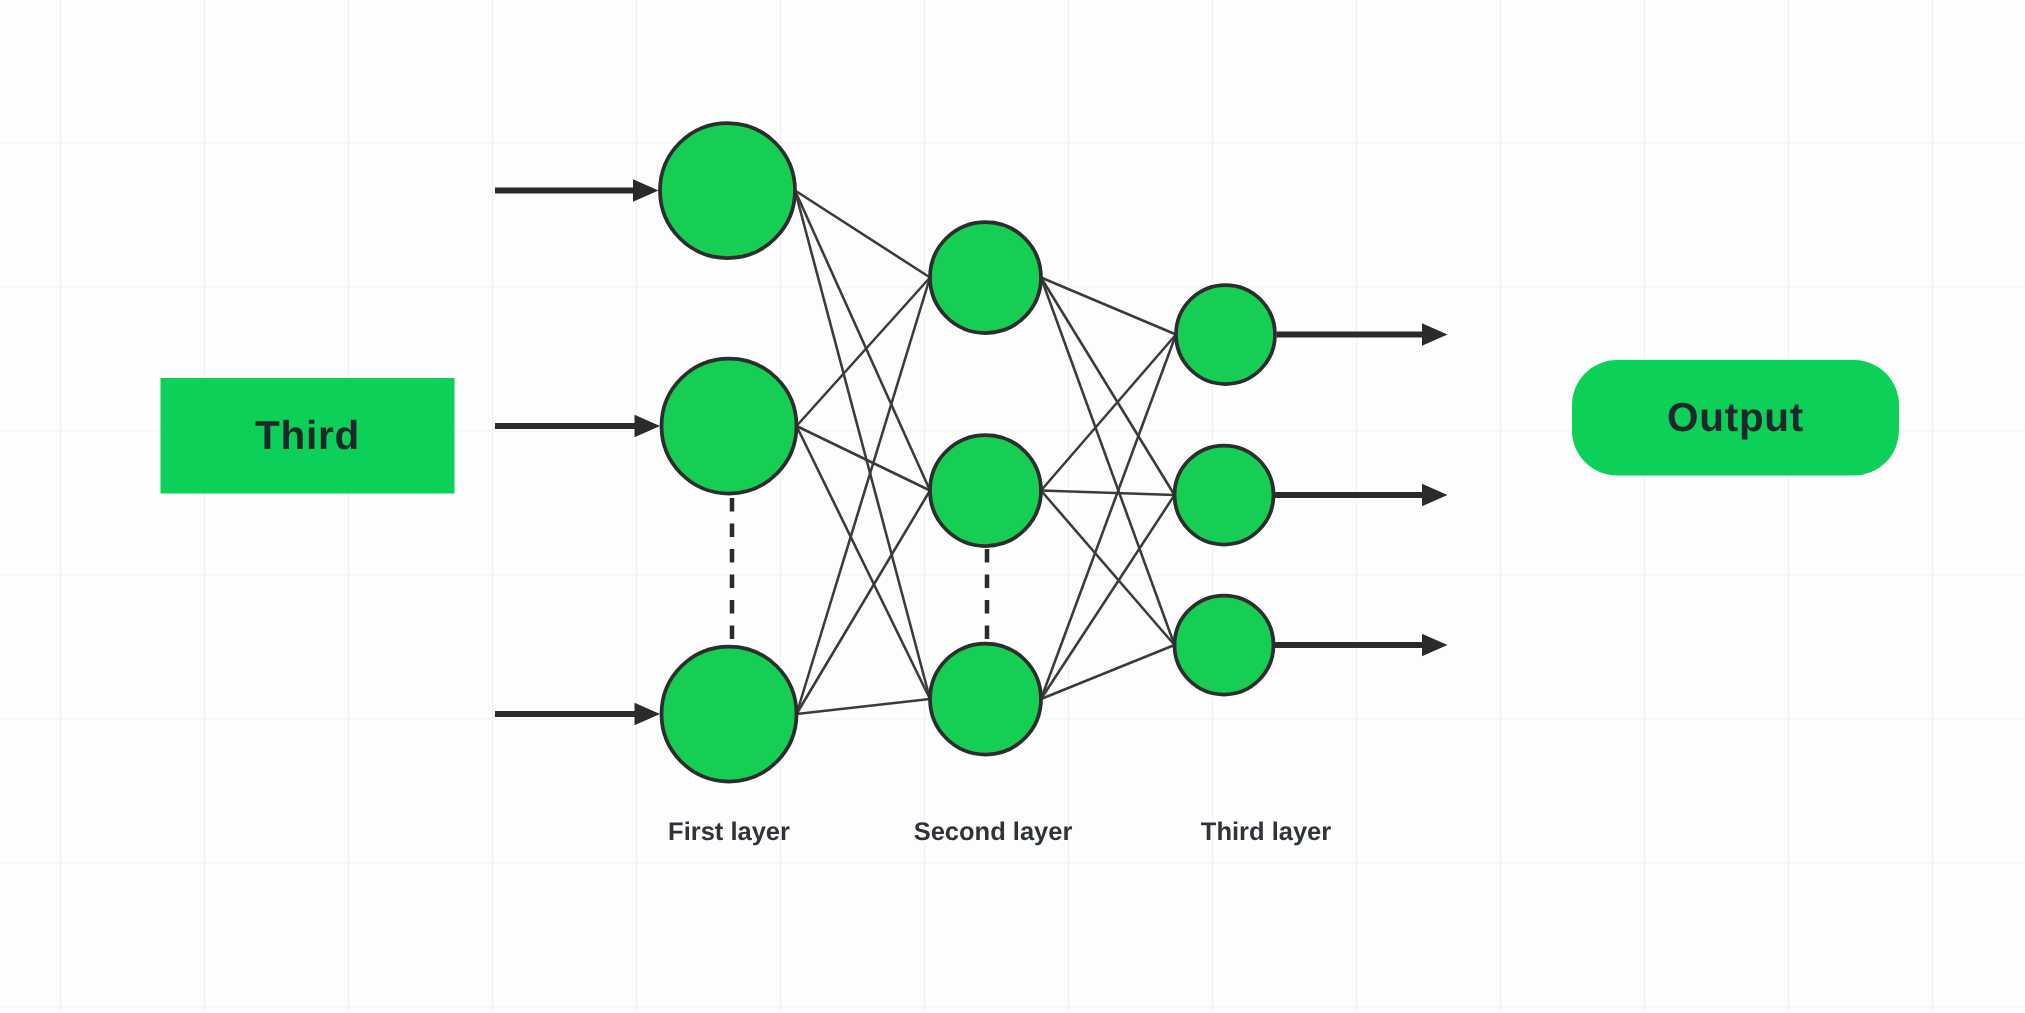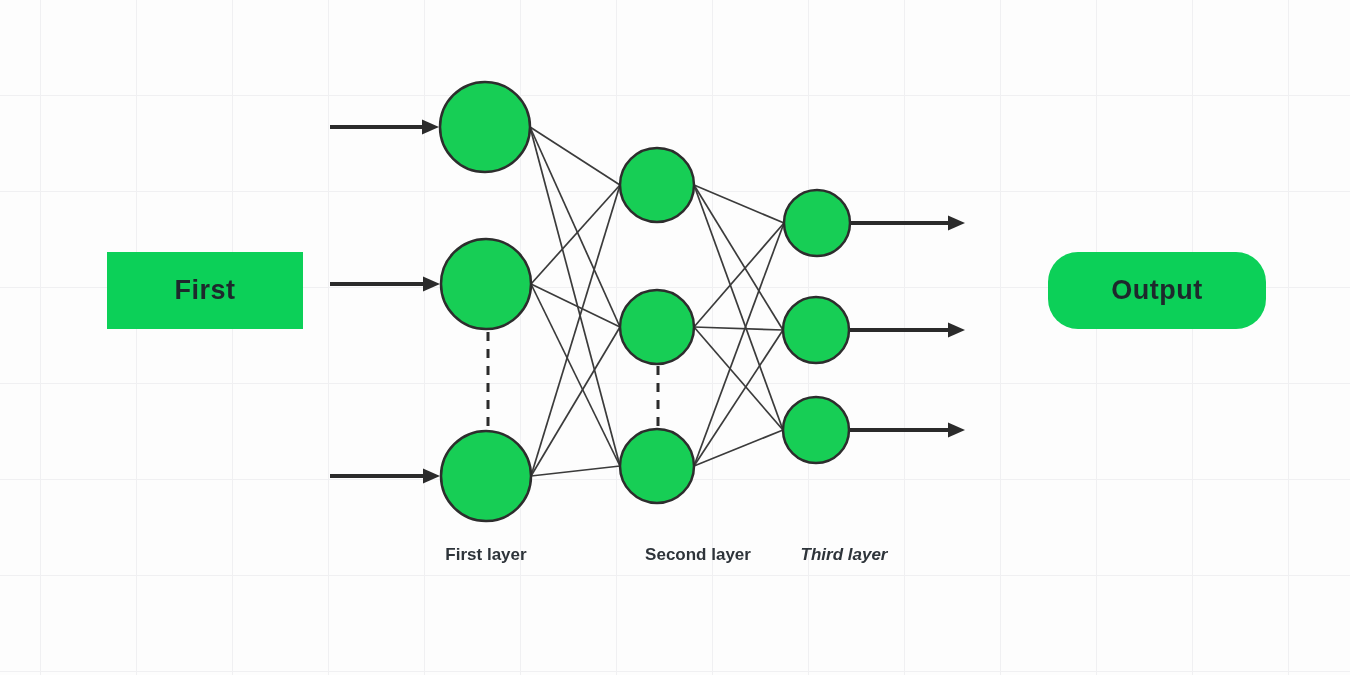--- a/index.html
+++ b/index.html
@@ -30,32 +30,32 @@
     display: flex;
     align-items: center;
     justify-content: center;
     width: 196px;
     height: 77px;
     font-size: 27px;
     font-weight: 700;
     letter-spacing: 0.5px;
   }
   .io-box.input  { left: 107px;  top: 252px; }
-  .io-box.output { left: 1048px; top: 252px; width: 218px; border-radius: 30px; }
+  .io-box.output { left: 1048px; top: 240px; width: 218px; border-radius: 30px; }
 
   .layer-label {
     position: absolute;
     top: 545px;
     transform: translateX(-50%);
     font-size: 17px;
     font-weight: 700;
     white-space: nowrap;
   }
   .layer-label.l1 { left: 486px; }
-  .layer-label.l2 { left: 662px; margin-left: 36px; }
+  .layer-label.l2 { left: 662px; }
   .layer-label.l3 { left: 844px; }
 </style>
 </head>
 <body>
 
 <div class="canvas">
 
   <svg class="diagram" id="diagram-svg" viewBox="0 0 1350 675" xmlns="http://www.w3.org/2000/svg">
       <line x1="530" y1="127" x2="620" y2="185" stroke="#3b3b3b" stroke-width="1.7"></line>
       <line x1="530" y1="127" x2="620" y2="327" stroke="#3b3b3b" stroke-width="1.7"></line>
@@ -94,24 +94,24 @@
       <polygon points="423,468.5 440,476 423,483.5" fill="#2b2b2b"></polygon>
       <line x1="851" y1="223" x2="952" y2="223" stroke="#2b2b2b" stroke-width="4"></line>
       <polygon points="948,215.5 965,223 948,230.5" fill="#2b2b2b"></polygon>
       <line x1="850" y1="330" x2="952" y2="330" stroke="#2b2b2b" stroke-width="4"></line>
       <polygon points="948,322.5 965,330 948,337.5" fill="#2b2b2b"></polygon>
       <line x1="850" y1="430" x2="952" y2="430" stroke="#2b2b2b" stroke-width="4"></line>
       <polygon points="948,422.5 965,430 948,437.5" fill="#2b2b2b"></polygon>
     </svg>
 
   <div class="io-box input" style="background: rgb(12, 208, 88); color: rgb(30, 40, 44);">
-    <span>First</span>
+    <span>Third</span>
   </div>
 
   <div class="io-box output" style="background: rgb(12, 208, 88); color: rgb(30, 40, 44);">
     <span>Output</span>
   </div>
 
   <div class="layer-label l1" style="color: rgb(46, 52, 58);">First layer</div>
   <div class="layer-label l2" style="color: rgb(46, 52, 58);">Second layer</div>
-  <div class="layer-label l3" style="color: rgb(46, 52, 58); font-style: italic;">Third layer</div>
+  <div class="layer-label l3" style="color: rgb(46, 52, 58);">Third layer</div>
 
 </div>
 
 </body></html>

